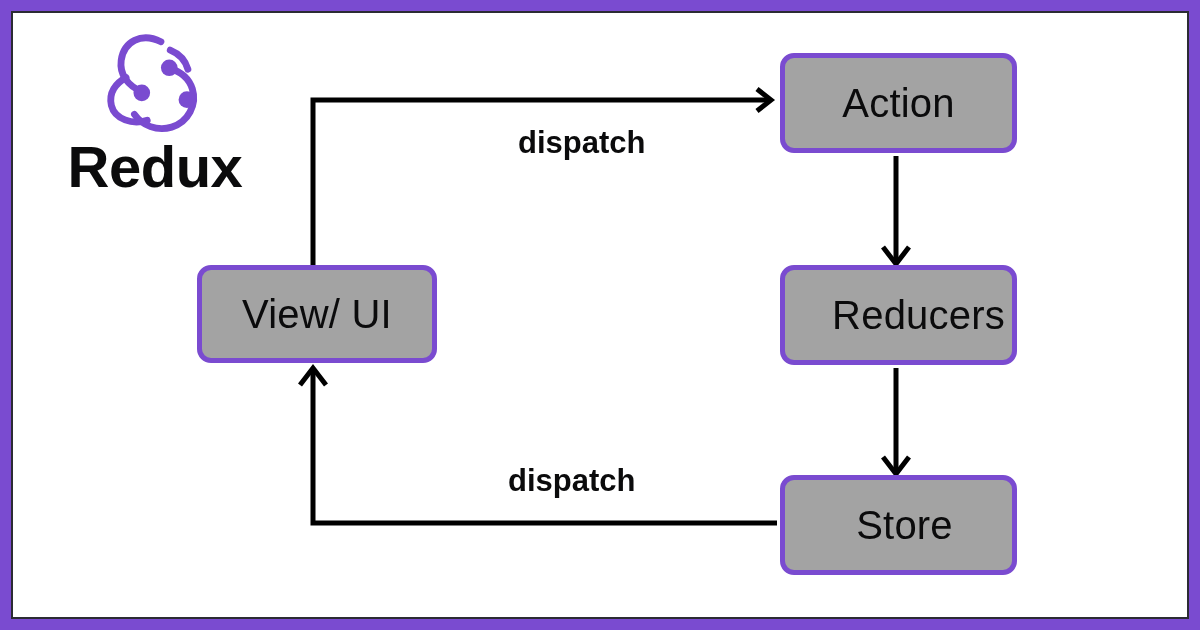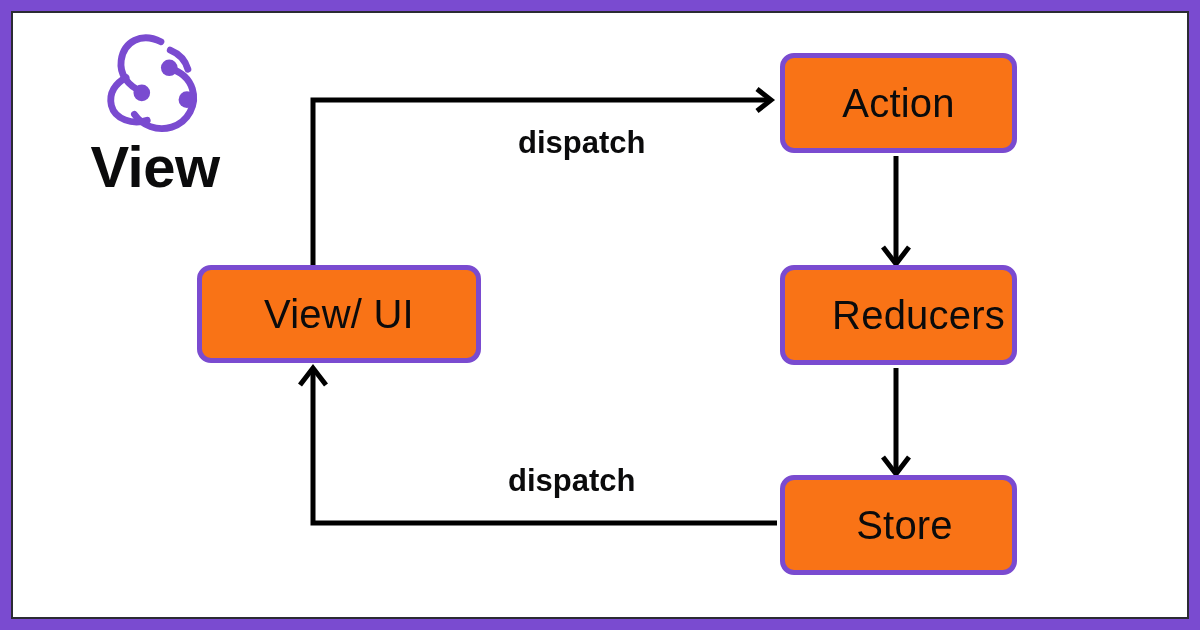--- a/index.html
+++ b/index.html
@@ -64,37 +64,37 @@
     font-weight: 700;
     letter-spacing: -0.5px;
     color: #0b0b0c;
     line-height: 1;
   }
 
   
   .node {
     position: absolute;
     box-sizing: border-box;
-    background: #f97316;
+    background: #a3a3a3;
     border: 5px solid #7a4bd0;
     border-radius: 14px;
     display: flex;
     align-items: center;
     justify-content: center;
     color: #0b0b0c;
     font-size: 40px;
     font-weight: 400;
     letter-spacing: 0.2px;
     white-space: nowrap;
     z-index: 3;
   }
   #node-action   { left: 767px; top: 40px;  width: 237px; height: 100px; }
   #node-reducers { left: 767px; top: 252px; width: 237px; height: 100px; padding-left: 40px; }
   #node-store    { left: 767px; top: 462px; width: 237px; height: 100px; padding-left: 12px; }
-  #node-view     { left: 184px; top: 252px; width: 284px; height: 98px; }
+  #node-view     { left: 184px; top: 252px; width: 240px; height: 98px; }
 
   
   .edge-label {
     position: absolute;
     color: #0b0b0c;
     font-size: 31px;
     font-weight: 700;
     white-space: nowrap;
     z-index: 4;
   }
@@ -142,21 +142,21 @@
             <path d="M69.5 20.5 C 78 24 85 31 87.5 40"></path>
             <path d="M60 12 C 40 2 22 12 19.5 31 C 17.5 46 27 57 40 62.5"></path>
             <path d="M24.5 48.5 C 14 54 6.5 64 9.5 77 C 13 91 31 97 46 92"></path>
             <path d="M33 86 C 41 97.5 56 103.5 71 99 C 88 93.5 97 76 92 60 C 88.5 49 79 42 68.5 39"></path>
           </g>
           <circle cx="68.5" cy="38.5" r="8.5" fill="#7a4bd0"></circle>
           <circle cx="40.5" cy="64" r="8.5" fill="#7a4bd0"></circle>
           <circle cx="86.5" cy="71" r="8.5" fill="#7a4bd0"></circle>
         </svg>
       </div>
-      <div id="brand-word">View</div>
+      <div id="brand-word">Redux</div>
     </div>
 
     <svg id="edges" viewBox="0 0 1174 604">
 
       <g>
         <path class="edge-path" d="M300 252 L300 87 L756 87"></path>
         <path class="edge-head" d="M744 76 L758 87 L744 98"></path>
       </g>
 
       <g>

